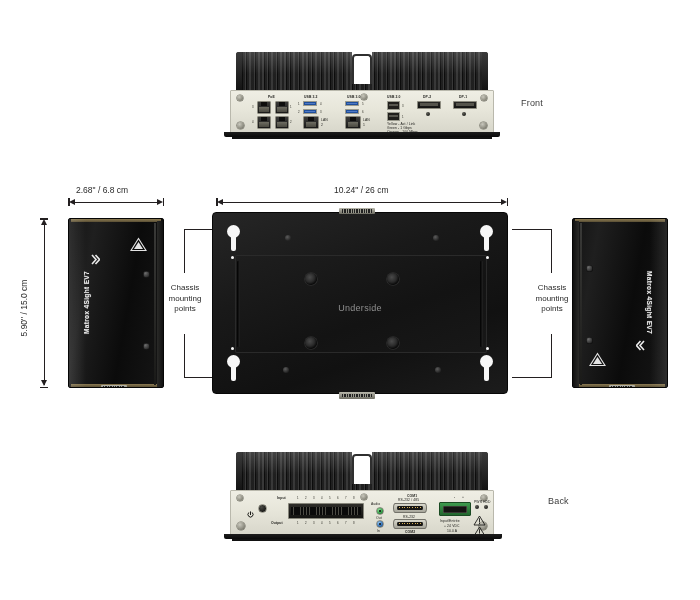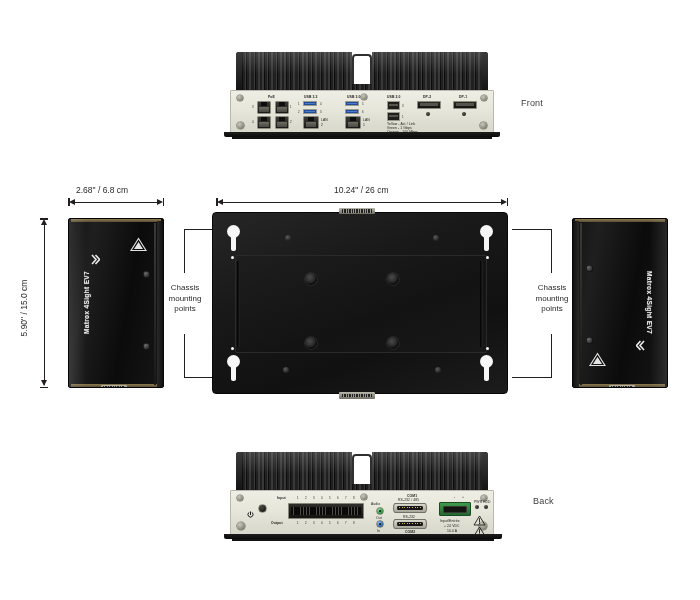--- a/index.html
+++ b/index.html
@@ -493,20 +493,21 @@
     <div class="mounthole" style="left:92px; top:60px; width:12px; height:12px;"></div>
     <div class="mounthole" style="left:174px; top:60px; width:12px; height:12px;"></div>
     <div class="mounthole" style="left:92px; top:124px; width:12px; height:12px;"></div>
     <div class="mounthole" style="left:174px; top:124px; width:12px; height:12px;"></div>
 
     <div class="smallscrew" style="left:72px; top:22px; width:6px; height:6px;"></div>
     <div class="smallscrew" style="left:220px; top:22px; width:6px; height:6px;"></div>
     <div class="smallscrew" style="left:70px; bottom:20px; width:6px; height:6px;"></div>
     <div class="smallscrew" style="left:222px; bottom:20px; width:6px; height:6px;"></div>
 
+    <div class="undertext" style="left:0; right:0; top:90px; text-align:center;">Underside</div>
 
     <div class="conn-stub" style="left:126px; top:-5px; width:36px; height:6px;"></div>
     <div class="conn-stub" style="left:126px; bottom:-6px; width:36px; height:7px;"></div>
   </div>
 
   <div class="lead h abs" style="left:512px; top:229px; width:40px;"></div>
   <div class="lead v abs" style="left:551px; top:229px; height:44px;"></div>
   <div class="lead h abs" style="left:512px; top:377px; width:40px;"></div>
   <div class="lead v abs" style="left:551px; top:334px; height:44px;"></div>
 
@@ -646,15 +647,15 @@
           <polygon points="6.5,1 12,10 1,10" fill="none" stroke="#1b1b18" stroke-width=".9"></polygon>
           <path d="M6.5 3.6 V6.8 M6.5 8 V8.6" stroke="#1b1b18" stroke-width=".9" stroke-linecap="round"></path>
         </svg>
       </div>
     </div>
 
     <div class="basebar" style="left:2px; top:82px; width:278px; height:5px;"></div>
     <div class="basebar2" style="left:10px; top:87px; width:262px; height:2px;"></div>
   </div>
 
-  <div class="viewlabel abs" style="left:501px; top:496px;padding-left:32px;">Back</div>
+  <div class="viewlabel abs" style="left:516px; top:496px;padding-left:32px;">Back</div>
 
 </div>
 
 </body></html>

